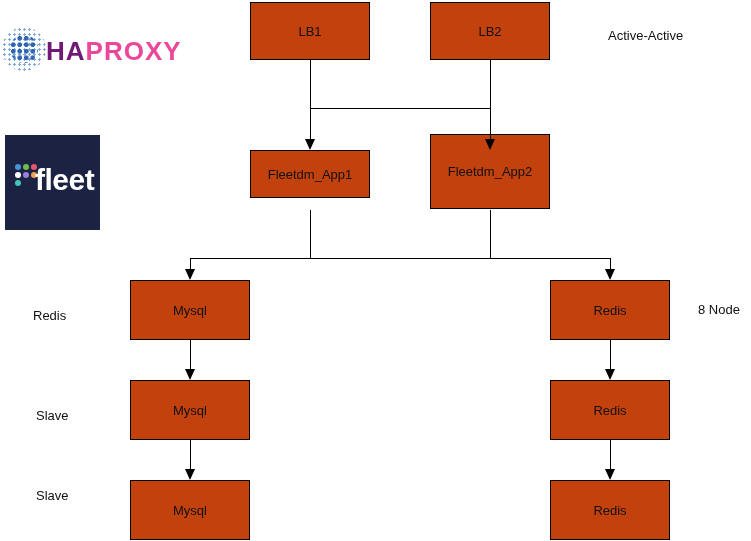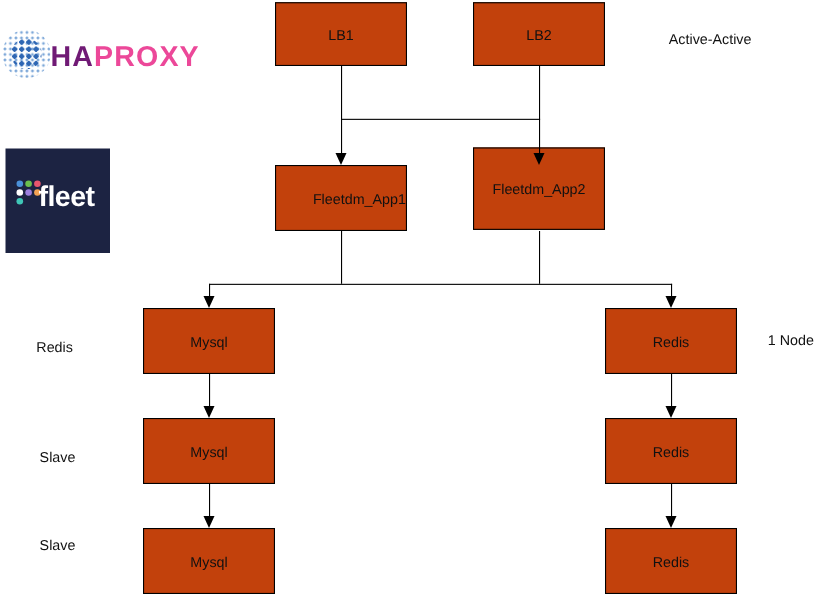--- a/index.html
+++ b/index.html
@@ -44,21 +44,21 @@
   }
   .hap-text {
     position:absolute; left:44px; top:11px; font-size:26px; font-weight:bold;
     letter-spacing:1px; white-space:nowrap;
   }
 
   
   .fleet-logo { position:absolute; left:5px; top:135px; width:95px; height:95px; }
   .fleet-dot { position:absolute; width:6px; height:6px; border-radius:50%; }
   .fleet-text {
-    position:absolute; left:30px; top:28px; font-size:26px; font-weight:bold;
+    position:absolute; left:30px; top:28px; font-size:30px; font-weight:bold;
     letter-spacing:-0.5px;
   }
 </style>
 </head>
 <body>
 
 <div class="canvas">
 
   <div class="haproxy-logo">
     <div class="hap-ball">
@@ -78,21 +78,21 @@
     <span class="fleet-text" style="color: rgb(255, 255, 255);">fleet</span>
   </div>
 
   <div class="node" style="left:250px; top:2px; height:58px;">
     <span>LB1</span>
   </div>
   <div class="node" style="left:430px; top:2px; height:58px;">
     <span>LB2</span>
   </div>
 
-  <div class="node" style="left:250px; top:150px; height:60px;justify-content:flex-end;">
+  <div class="node" style="left:250px; top:150px; height:48px;">
     <span>Fleetdm_App1</span>
   </div>
   <div class="node" style="left:430px; top:134px; height:75px;">
     <span>Fleetdm_App2</span>
   </div>
 
   <div class="node" style="left:130px; top:280px; height:60px;">
     <span>Mysql</span>
   </div>
   <div class="node" style="left:130px; top:380px; height:60px;">
@@ -130,18 +130,18 @@
   <div class="arrow-down" style="left:185px; top:369px;"></div>
   <div class="vline" style="left:190px; top:440px; height:30px;"></div>
   <div class="arrow-down" style="left:185px; top:469px;"></div>
 
   <div class="vline" style="left:610px; top:340px; height:30px;"></div>
   <div class="arrow-down" style="left:605px; top:369px;"></div>
   <div class="vline" style="left:610px; top:440px; height:30px;"></div>
   <div class="arrow-down" style="left:605px; top:469px;"></div>
 
   <div class="note" style="left:608px; top:28px;">Active-Active</div>
-  <div class="note" style="left:698px; top:302px;">1 Node</div>
+  <div class="note" style="left:698px; top:302px;">8 Node</div>
   <div class="note" style="left:33px; top:308px;">Redis</div>
   <div class="note" style="left:36px; top:408px;">Slave</div>
   <div class="note" style="left:36px; top:488px;">Slave</div>
 
 </div>
 
 </body></html>

